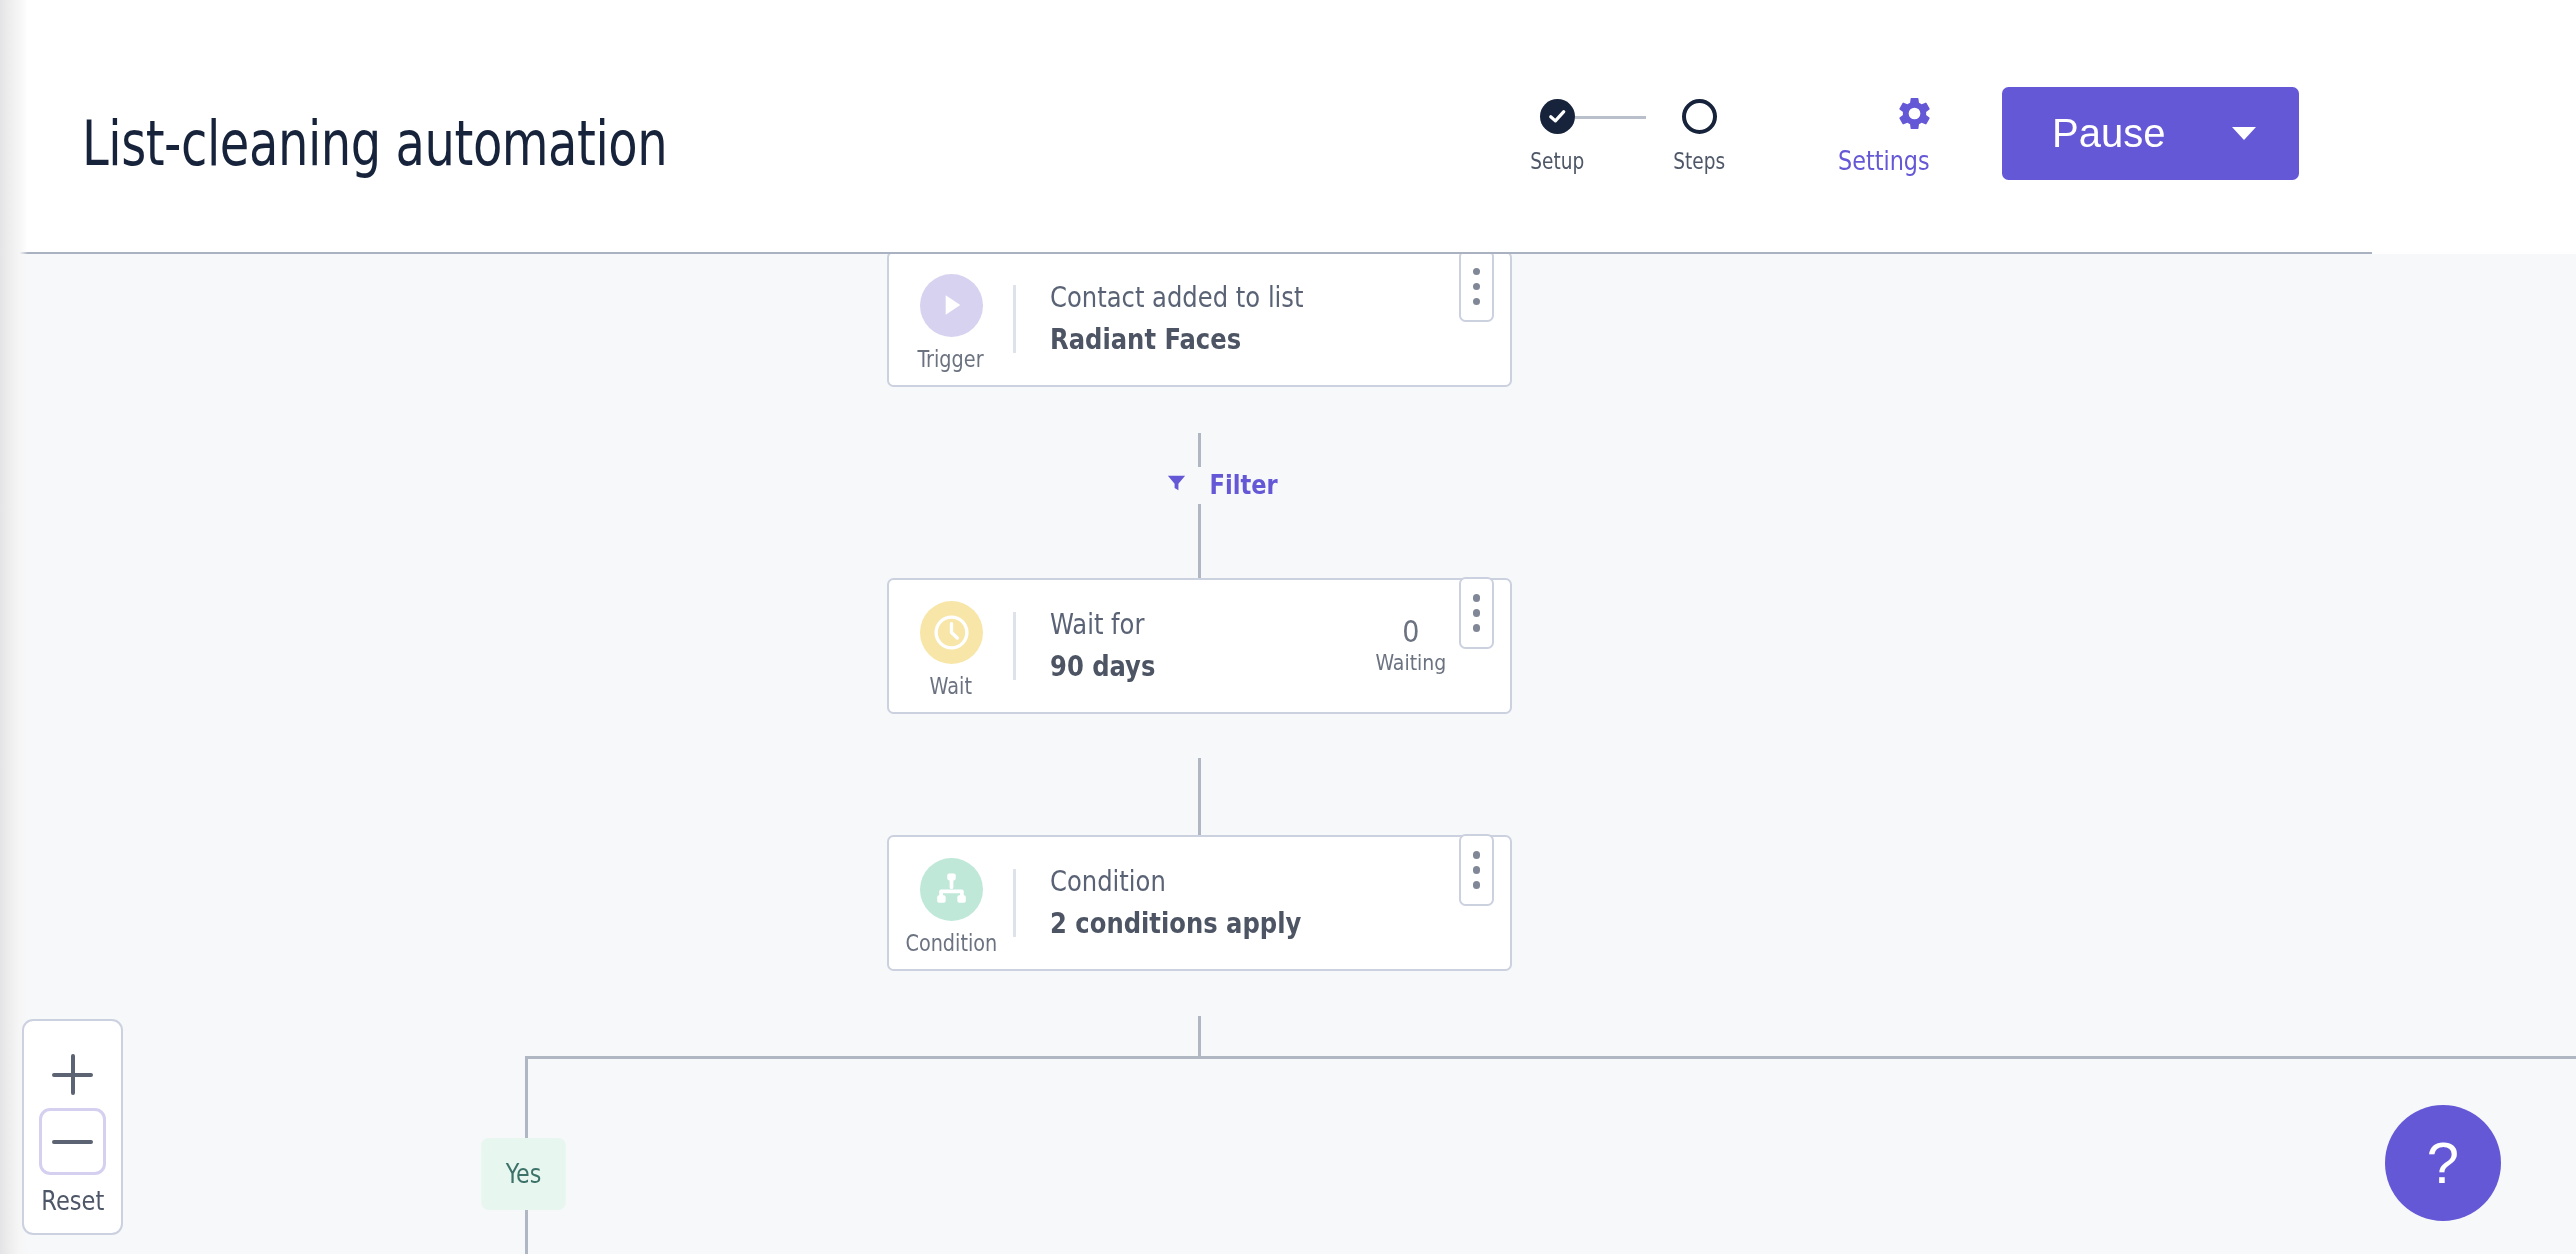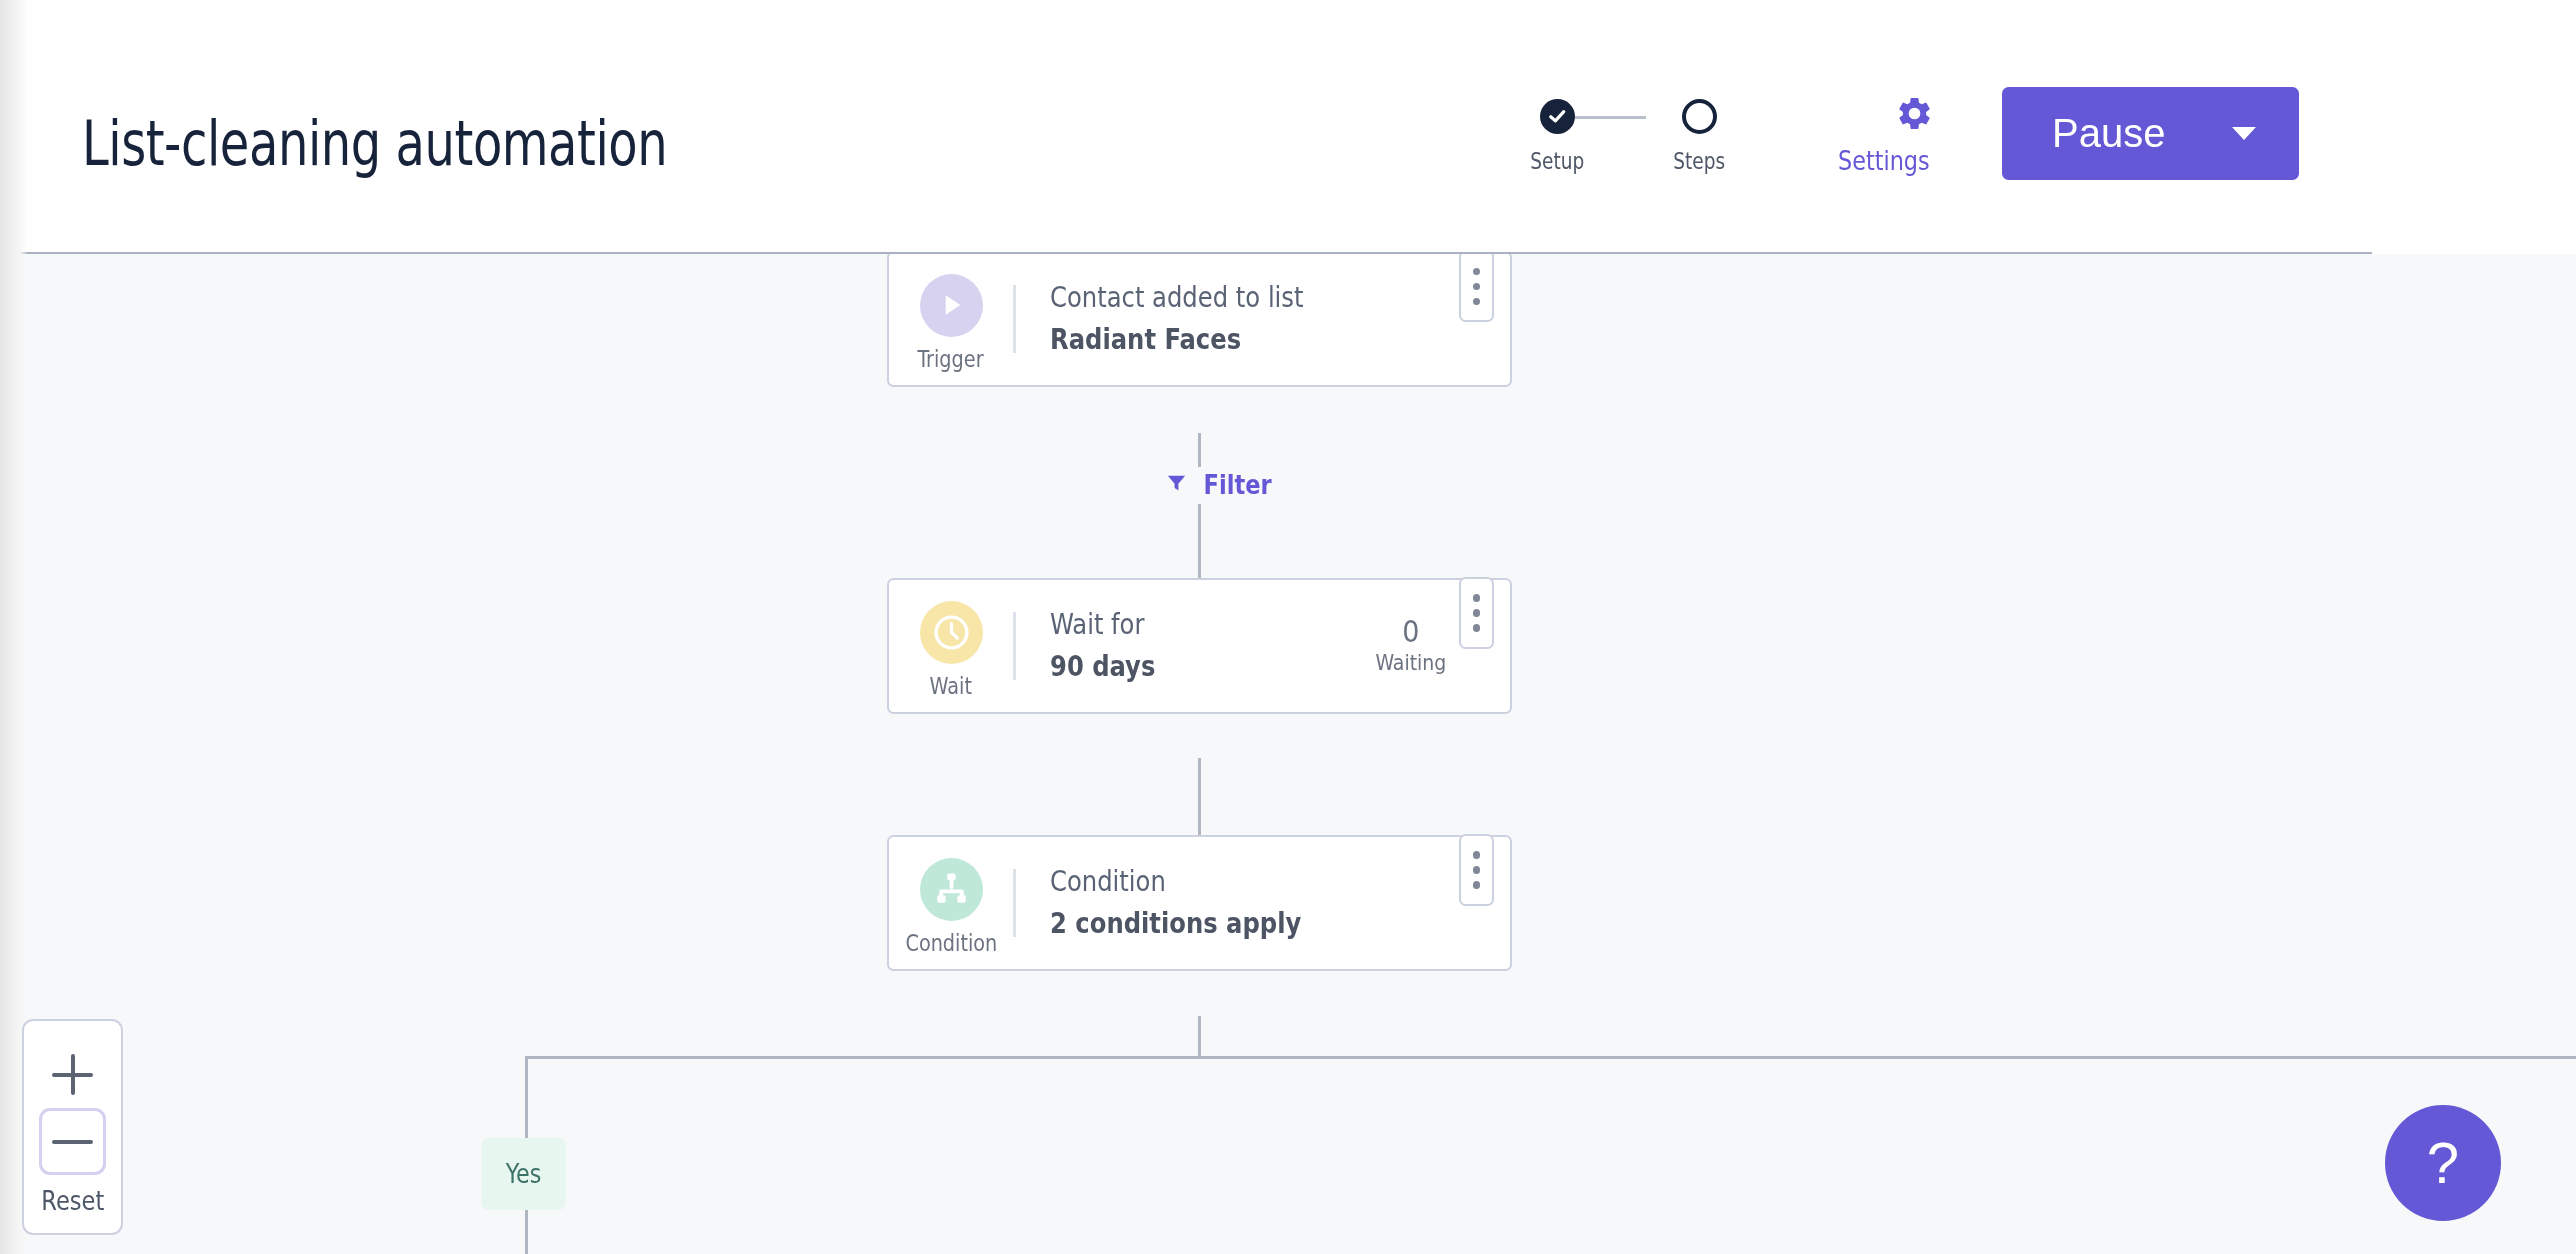--- a/index.html
+++ b/index.html
@@ -290,21 +290,21 @@
     border-radius: 50%;
     background: #808897;
     display: block;
   }
 
   
   .filter-link {
     position: absolute;
     display: flex;
     align-items: center;
-    gap: 13px;
+    gap: 19px;
     cursor: pointer;
     background: #f7f8f9;
     padding: 1.9px 9.3px;
   }
   .filter-text {
     font-size: 27px;
     font-weight: bold;
     color: #6558d6;
     font-family: "Liberation Sans Narrow", "DejaVu Sans Condensed", "Liberation Sans", sans-serif;
     transform: scaleX(0.93);

